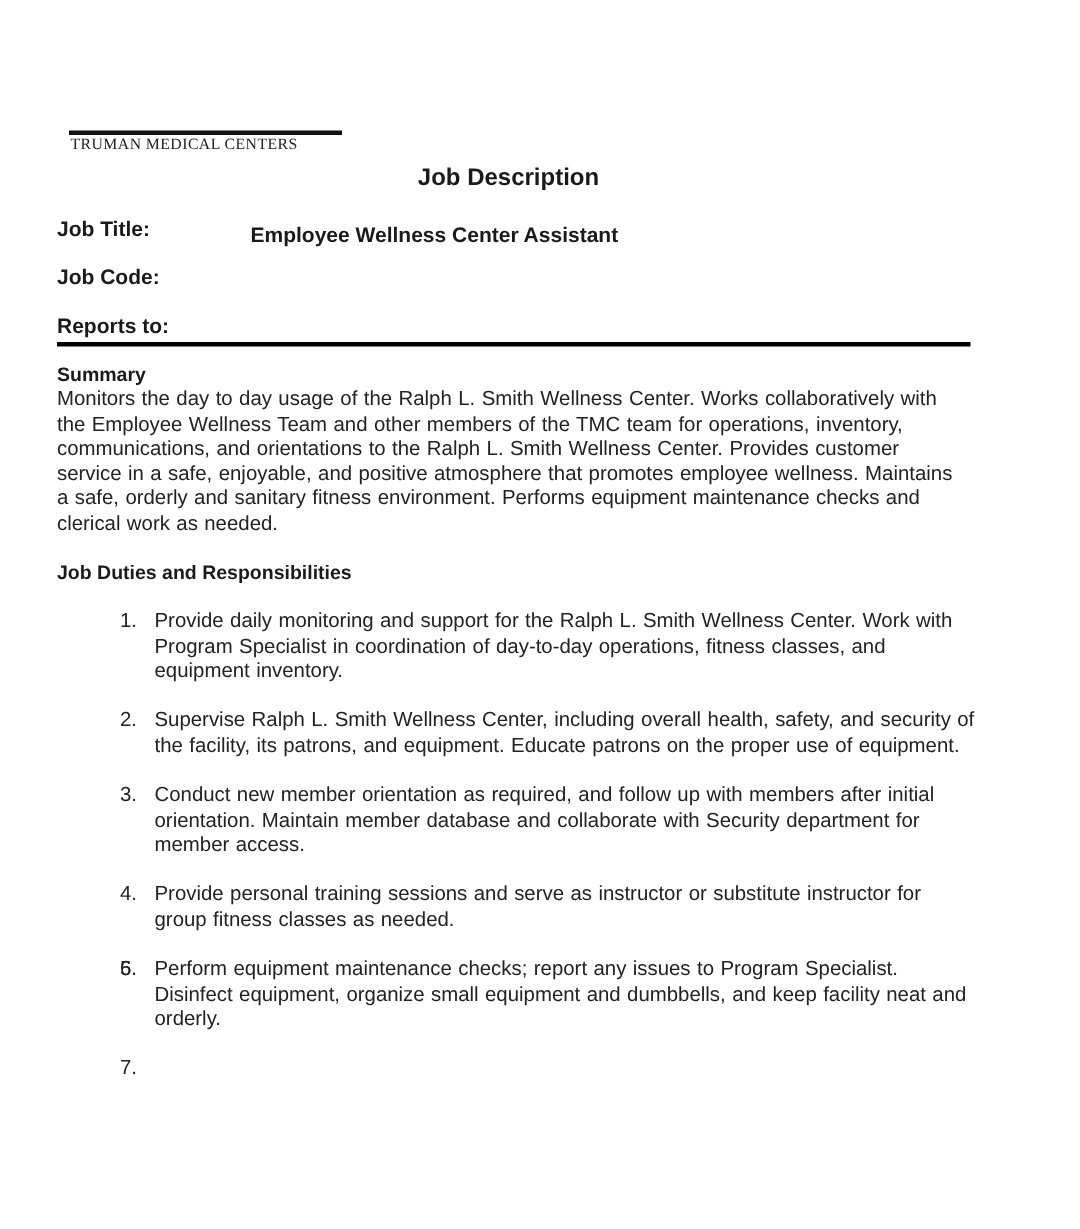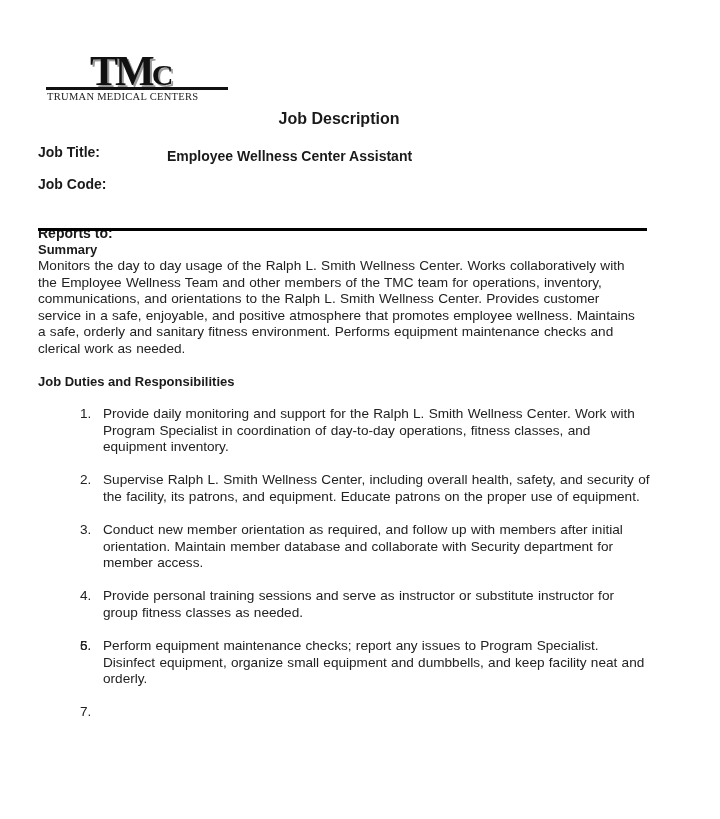--- a/index.html
+++ b/index.html
@@ -119,38 +119,35 @@
     .duty-num {
       position: absolute;
       left: 0;
       top: 0;
     }
   </style>
 </head>
 <body>
 
 <div class="logo">
-  <div class="logo-mark">
-    <span class="big">TM</span><span class="small">C</span>
-  </div>
   <div class="logo-rule"></div>
   <div class="logo-sub">TRUMAN MEDICAL CENTERS</div>
 </div>
 
 <div class="doc-title">Job Description</div>
 
 <div class="field" style="top:144px;">
   <span>Job Title:</span>
   <span class="value">Employee Wellness Center Assistant</span>
 </div>
 <div class="field" style="top:176px;">
   <span>Job Code:</span>
   <span class="value"></span>
 </div>
-<div class="field" style="top:209px;margin-top:16px;">
+<div class="field" style="top:209px;">
   <span>Reports to:</span>
   <span class="value"></span>
 </div>
 
 <div class="hrule"></div>
 
 <div class="section-heading" style="top:242px;">Summary</div>
 <div class="summary-text">Monitors the day to day usage of the Ralph L. Smith Wellness Center.  Works collaboratively with the Employee Wellness Team and other members of the TMC team for operations, inventory, communications,  and orientations to the Ralph L. Smith Wellness Center. Provides customer service in a safe, enjoyable, and positive atmosphere that promotes employee wellness. Maintains a safe, orderly and sanitary fitness environment. Performs equipment maintenance checks and clerical work as needed.</div>
 
 <div class="section-heading" style="top:374px;">Job Duties and Responsibilities</div>

